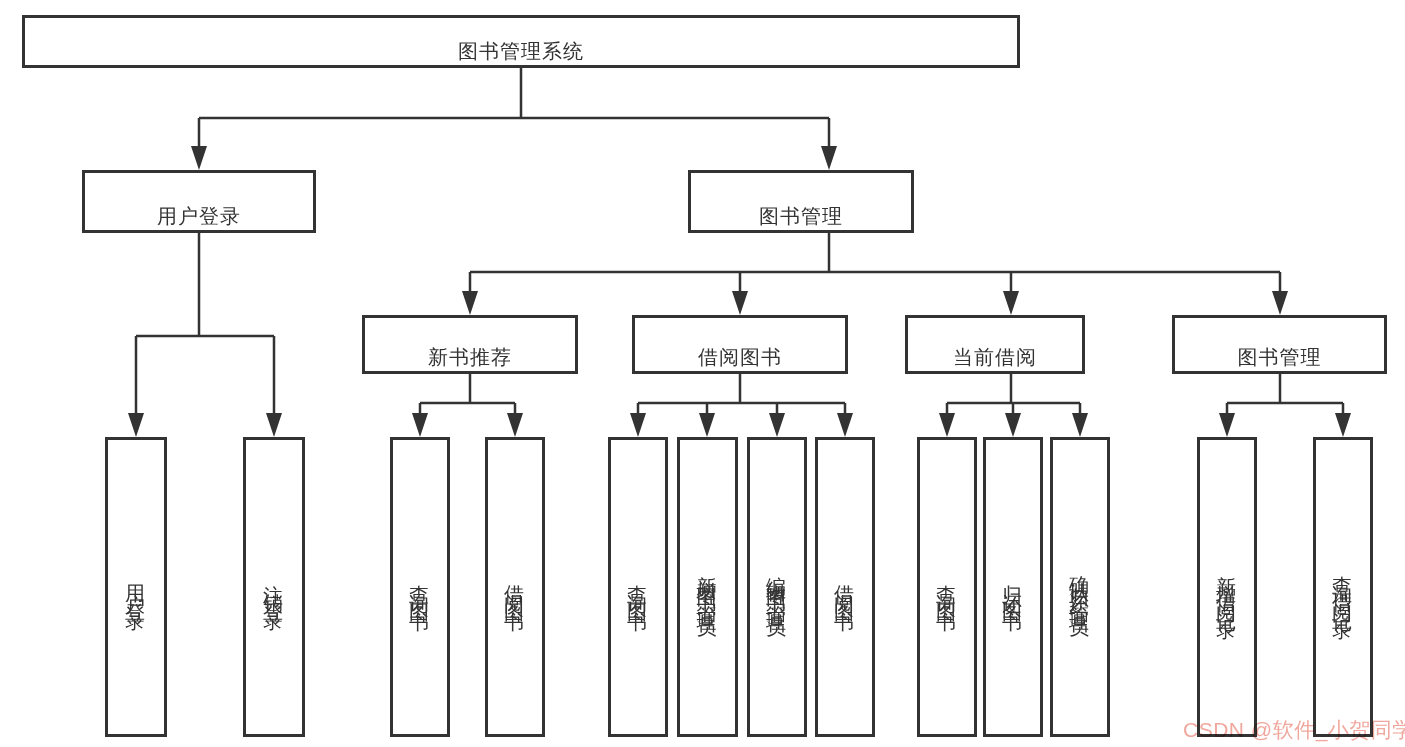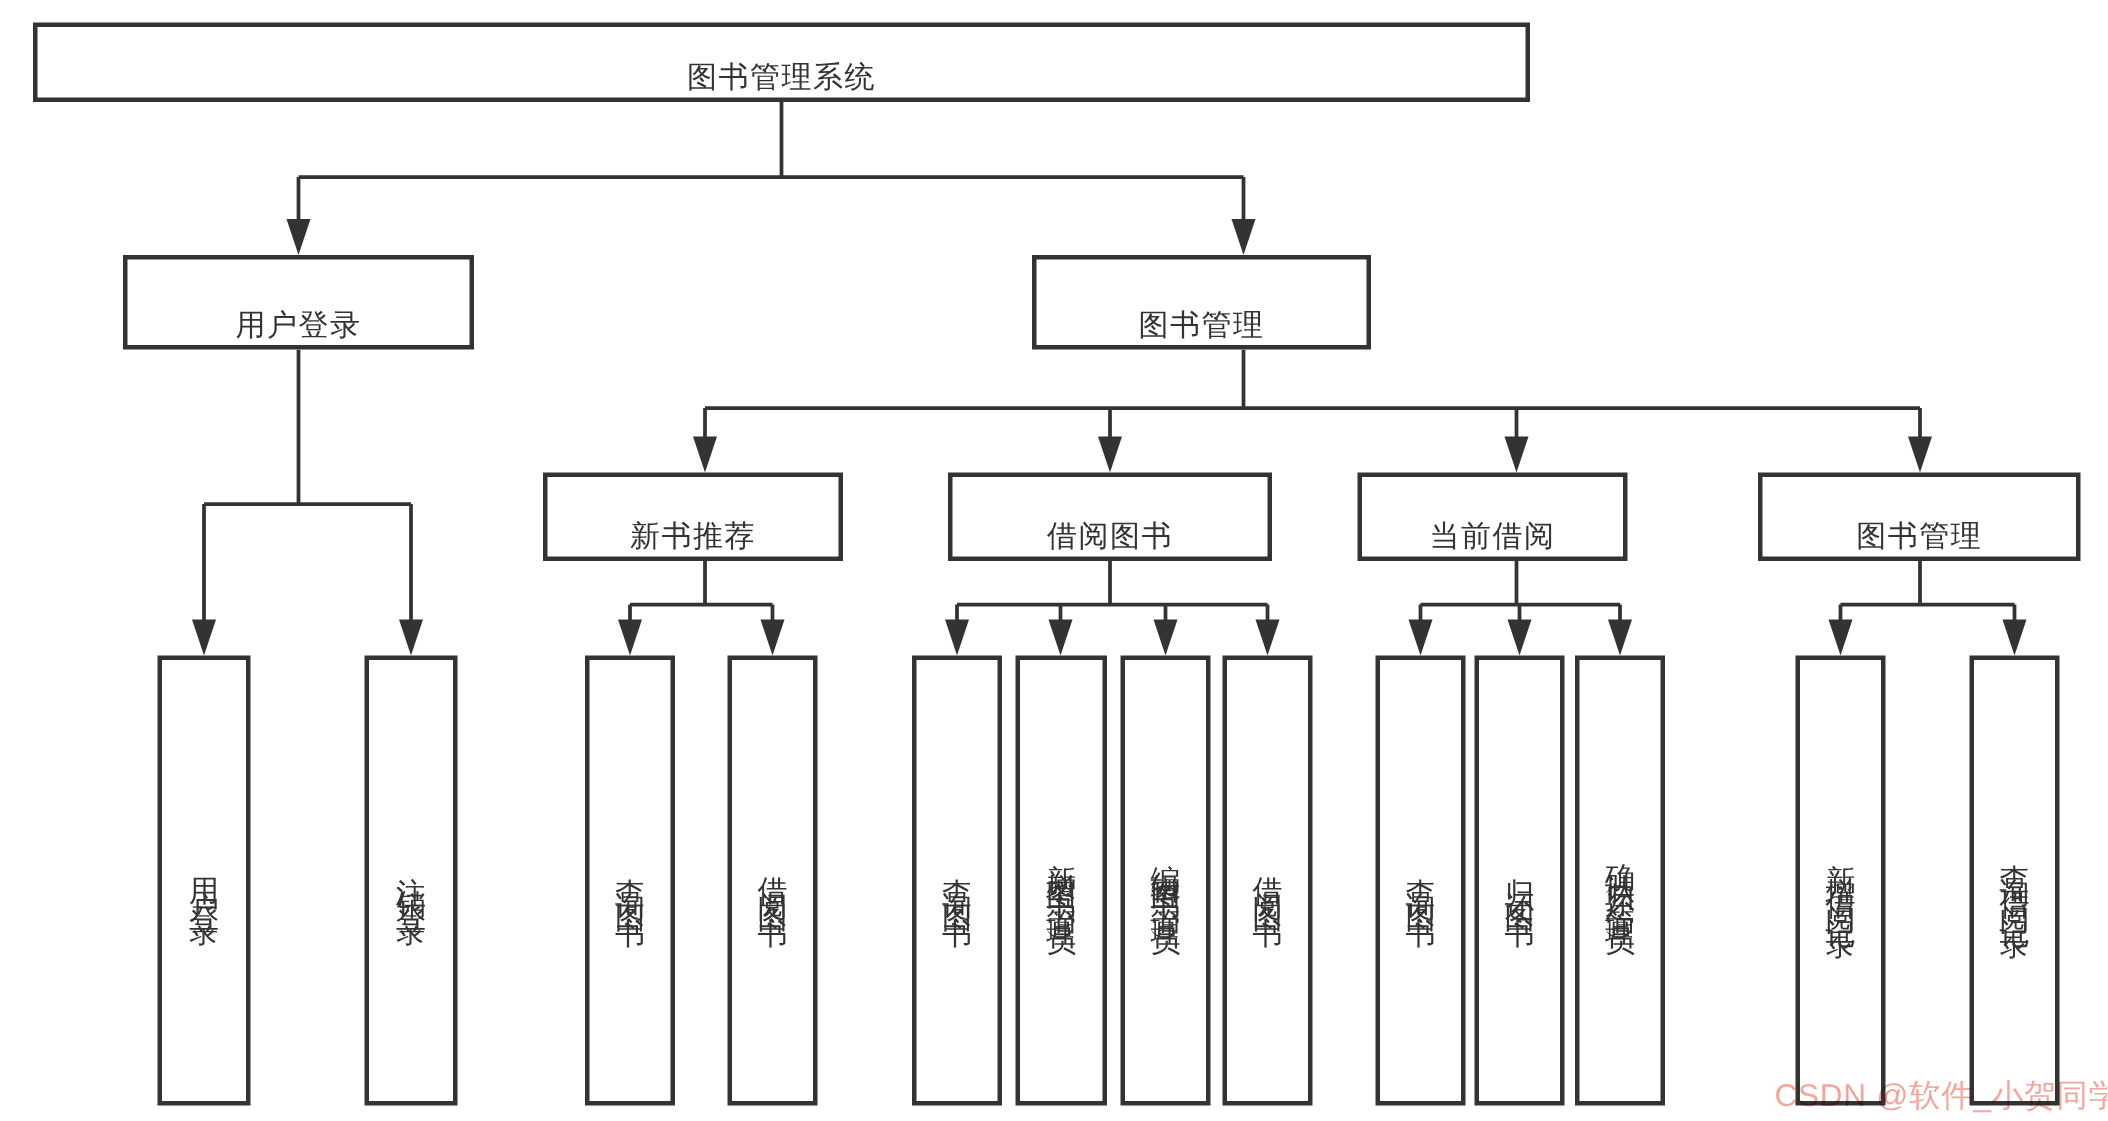--- a/index.html
+++ b/index.html
@@ -90,21 +90,21 @@
     <span>图书管理系统</span>
   </div>
 
   <div class="node" style="left:82px;top:170px;width:234px;height:63px">
     <span>用户登录</span>
   </div>
   <div class="node" style="left:688px;top:170px;width:226px;height:63px">
     <span>图书管理</span>
   </div>
 
-  <div class="node" style="left:362px;top:315px;width:200px;height:59px">
+  <div class="node" style="left:362px;top:315px;width:216px;height:59px">
     <span>新书推荐</span>
   </div>
   <div class="node" style="left:632px;top:315px;width:216px;height:59px">
     <span>借阅图书</span>
   </div>
   <div class="node" style="left:905px;top:315px;width:180px;height:59px">
     <span>当前借阅</span>
   </div>
   <div class="node" style="left:1172px;top:315px;width:215px;height:59px">
     <span>图书管理</span>

